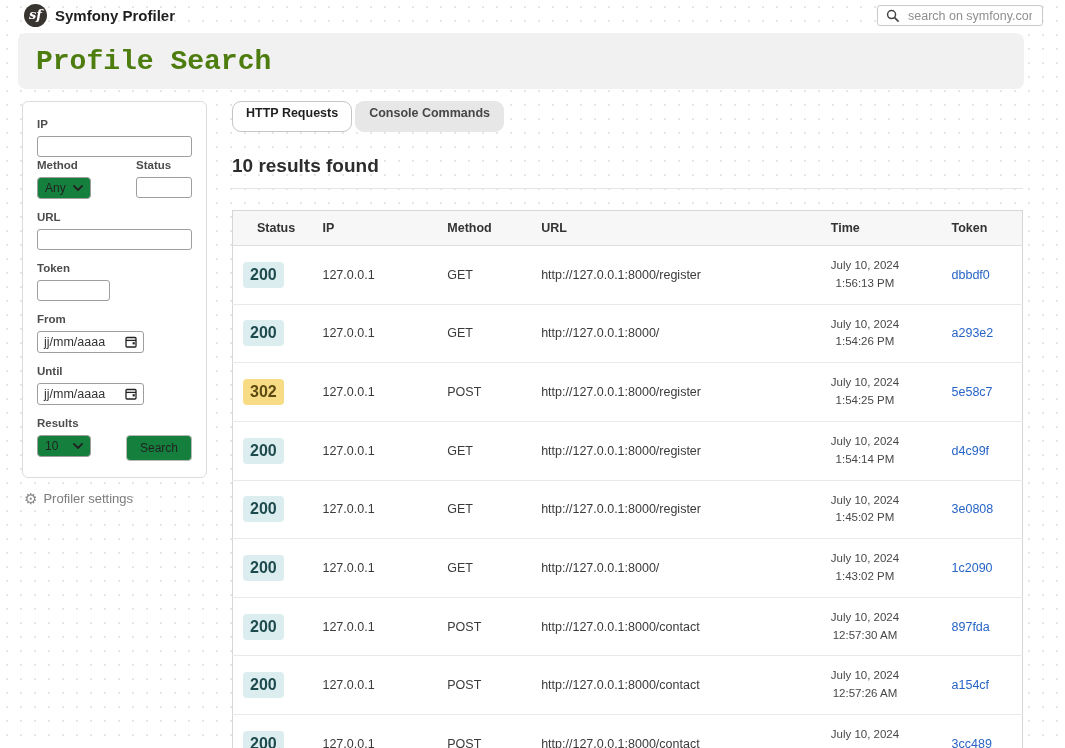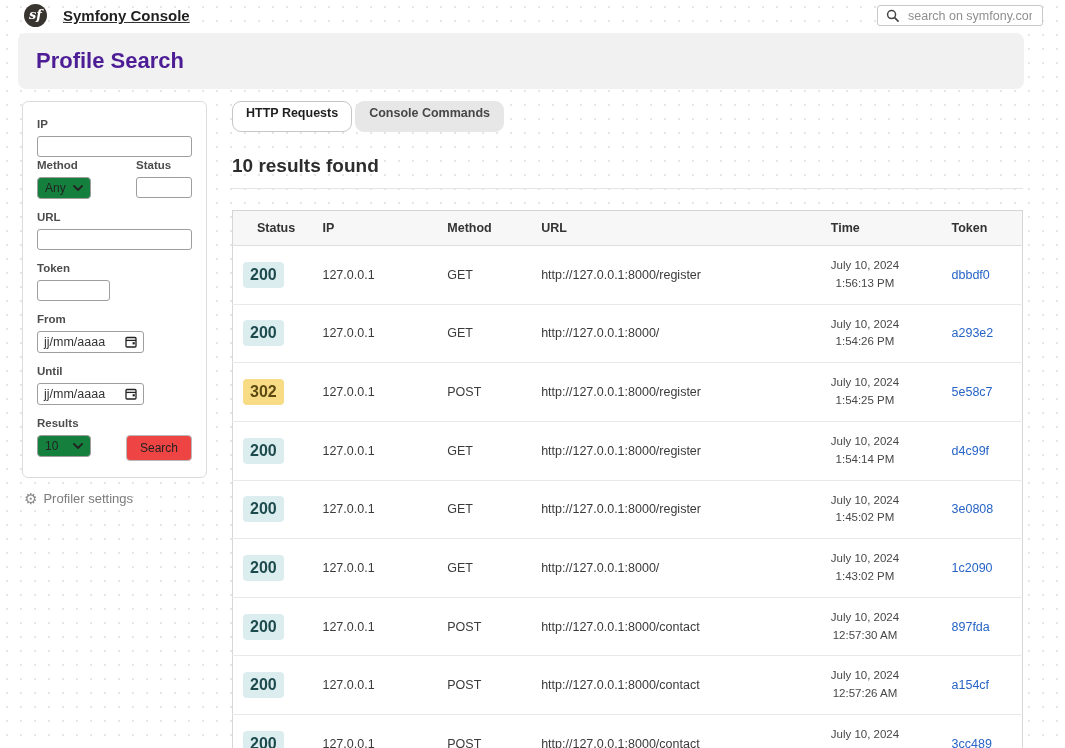--- a/index.html
+++ b/index.html
@@ -13,33 +13,33 @@
     background-size:14px 14px;
   }
   :root {
     --link:#2764c6;
     --badge-200-bg:#dcedef; --badge-200-fg:#1d4a4d;
     --badge-302-bg:#f8dc85; --badge-302-fg:#5c4a12;
   }
 
   
   .topbar { display:flex; align-items:center; justify-content:space-between; padding:4px 22px 3px 24px; height:30px; }
-  .brand { display:flex; align-items:center; gap:16px;text-decoration:underline; }
+  .brand { display:flex; align-items:center; gap:8px; }
   .sf-logo { width:23px; height:23px; border-radius:50%; background:#38342f; color:#fff;
     display:flex; align-items:center; justify-content:center;
     font-family:"DejaVu Serif", serif; font-style:italic; font-weight:bold; font-size:13px; line-height:1; padding-bottom:2px; }
   .brand-name { font-size:15px; font-weight:700; color:#1f1f1f; }
   .searchbox { display:flex; align-items:center; gap:7px; width:166px; height:21px; padding:0 8px;
     border:1px solid #c9c9c9; border-radius:3px; background:#fff; }
   .searchbox input { border:none; outline:none; width:100%; font-size:12.5px; font-family:inherit; color:#333; background:transparent; }
   .searchbox input::placeholder { color:#8f8f8f; }
 
   
   .band { margin:3px 0 0 18px; width:1006px; height:56px; background:#f1f1f1; border-radius:8px; display:flex; align-items:center; }
-  .band h1 { margin:0 0 0 18px; font-size:22px; font-weight:600; color:#4c1d95; }
+  .band h1 { margin:0 0 0 18px; font-size:28px; font-weight:600; color:#4d7c0f;font-family:Liberation Mono, monospace; }
 
   
   .content { display:flex; margin-top:12px; }
   .sidebar-col { margin-left:22px; width:185px; flex:none; }
   .main-col { margin-left:25px; width:791px; flex:none; }
 
   
   .panel { background:#fff; border:1px solid #dcdcdc; border-radius:6px; padding:14px 14px 16px; }
   .fld-label { display:block; font-size:11.5px; font-weight:700; color:#4d4d4d; margin:12px 0 6px; }
   .fld-label:first-child { margin-top:2px; }
@@ -49,21 +49,21 @@
   .two-col { display:flex; }
   .two-col .col-l { flex:1; }
   .two-col .col-r { width:56px; flex:none; }
   .sel { position:relative; display:inline-flex; align-items:center; justify-content:space-between; gap:6px;
     height:22px; border:1px solid #9e9e9e; border-radius:4px; background:#15803d; padding:0 7px; font-size:12px; color:#222; cursor:default; }
   .sel .chev svg { display:block; }
   .datefld { display:flex; align-items:center; justify-content:space-between; width:107px; height:22px;
     border:1px solid #9e9e9e; border-radius:3px; padding:0 6px; font-size:12.5px; color:#333; background:#fff; }
   .results-row { display:flex; align-items:flex-start; margin-top:2px; }
   .btn-search { margin-left:auto; padding:5px 13px; font-size:12px; font-family:inherit; color:#222;
-    background:#ef4444; border:1px solid #b9b9b9; border-radius:4px; cursor:pointer; }
+    background:#15803d; border:1px solid #b9b9b9; border-radius:4px; cursor:pointer; }
   .settings { display:flex; align-items:center; gap:6px; margin:13px 0 0 2px; color:#7c7c7c; font-size:13px; cursor:pointer; }
   .gear { font-size:15px; line-height:1; color:#8a8a8a; }
 
   
   .tabs { display:flex; }
   .tab { font-size:12.5px; font-weight:600; padding:4px 13px 11px; border-radius:9px; white-space:nowrap; cursor:pointer; }
   .tab.active { background:#fff; border:1px solid #c6c6c6; color:#1f1f1f; position:relative; z-index:1; }
   .tab.inactive { background:#e7e7e7; border:1px solid #e7e7e7; color:#474747; margin-left:3px; }
 
   
@@ -87,21 +87,21 @@
   .time-wrap { display:inline-block; text-align:center; font-size:11.5px; color:#474747; line-height:1.55; }
   td.c-url { font-size:12px; }
   a.token-link { color:var(--link); text-decoration:none; font-size:12.5px; }
 </style>
 </head>
 <body>
 
 <div class="topbar">
   <div class="brand">
     <span class="sf-logo">sf</span>
-    <span class="brand-name">Symfony Console</span>
+    <span class="brand-name">Symfony Profiler</span>
   </div>
   <div class="searchbox">
     <span style="display:flex;">
       <svg width="13" height="13" viewBox="0 0 14 14">
           <circle cx="6" cy="6" r="4.3" fill="none" stroke="#444" stroke-width="1.6"></circle>
           <line x1="9.3" y1="9.3" x2="13" y2="13" stroke="#444" stroke-width="1.8" stroke-linecap="round"></line>
         </svg>
     </span>
     <input type="text" placeholder="search on symfony.com" style="">
   </div>

